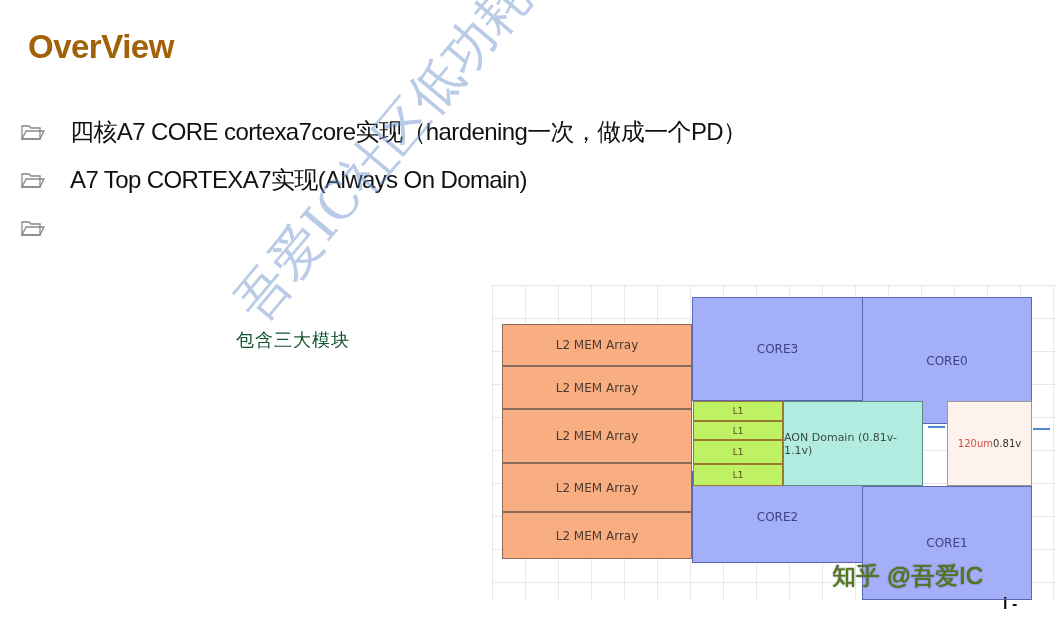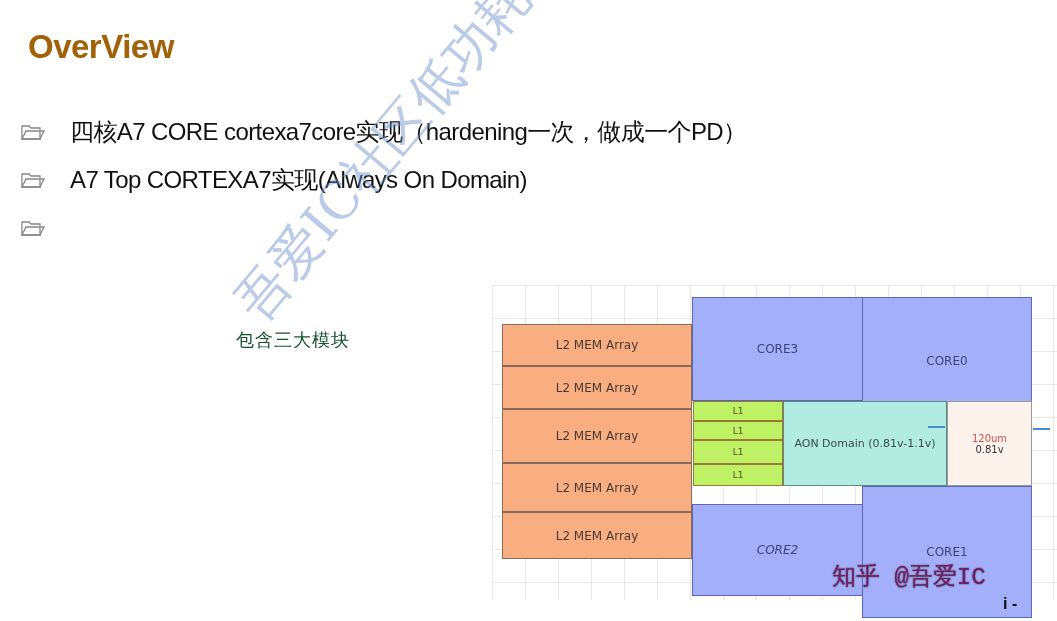--- a/index.html
+++ b/index.html
@@ -11,26 +11,26 @@
   .bullet .txt{font-size:24px;font-weight:normal;color:#111;letter-spacing:-0.6px;white-space:nowrap;}
   .callout{position:absolute;left:236px;top:328px;font-size:18px;color:#14532d;font-family:"DejaVu Sans",sans-serif;letter-spacing:1px;}
   .grid{position:absolute;left:492px;top:285px;width:565px;height:315px;
     background-image:linear-gradient(#e8e8e8 1px,transparent 1px),linear-gradient(90deg,#e8e8e8 1px,transparent 1px);
     background-size:33px 33px;}
   .blk{position:absolute;box-sizing:border-box;display:flex;align-items:center;justify-content:center;font-size:12px;font-family:"DejaVu Sans",sans-serif;}
   .l2{background:#f9ae82;border:1px solid #8a6a5a;color:#4a3a30;}
   .core{background:#a3aff8;border:1px solid #5a66b0;color:#3a4480;}
   .l1{background:#bef264;border:1px solid #9a7a30;color:#5a4a20;font-size:9px;}
   .aon{background:#b2ece0;border:1px solid #5a8a80;color:#3a4a48;font-size:11px;}
-  .vd{background:#fdf3ec;border:1px solid #999;flex-direction:column;font-size:10px;}
+  .vd{background:#fdf3ec;border:1px solid #999;font-size:10px;}
   .vd .w{color:#d0504a;}
   .vd .v{color:#333;}
   .arrow{position:absolute;height:2px;background:#4a8ad0;}
   .watermark{position:absolute;left:220px;top:290px;font-size:52px;color:rgba(100,140,200,0.45);transform:rotate(-50deg);transform-origin:left top;white-space:nowrap;font-family:"DejaVu Serif",serif;}
-  .zhihu{position:absolute;left:832px;top:560px;font-size:24px;color:#701a75;text-shadow:0 0 2px #666,0 0 1px #333;font-family:Liberation Mono, monospace;}
+  .zhihu{position:absolute;left:832px;top:560px;font-size:24px;color:#4d7c0f;text-shadow:0 0 2px #666,0 0 1px #333;font-family:Liberation Sans, sans-serif;}
   .corner{position:absolute;left:1003px;top:595px;font-size:16px;color:#111;font-weight:bold;}
 </style>
 </head>
 <body>
 
 <div class="title">OverView</div>
 
 <div class="bullets">
   <div class="bullet">
     <span class="ico"><svg width="26" height="18" viewBox="0 0 26 18">
@@ -59,29 +59,29 @@
 <div class="grid"></div>
 
 <div class="blk l2" style="left:502px;top:324px;width:190px;height:42px;">L2 MEM Array</div>
 <div class="blk l2" style="left:502px;top:366px;width:190px;height:43px;">L2 MEM Array</div>
 <div class="blk l2" style="left:502px;top:409px;width:190px;height:54px;">L2 MEM Array</div>
 <div class="blk l2" style="left:502px;top:463px;width:190px;height:49px;">L2 MEM Array</div>
 <div class="blk l2" style="left:502px;top:512px;width:190px;height:47px;">L2 MEM Array</div>
 
 <div class="blk core" style="left:692px;top:297px;width:171px;height:104px;">CORE3</div>
 <div class="blk core" style="left:862px;top:297px;width:170px;height:127px;">CORE0</div>
-<div class="blk core" style="left:692px;top:504px;width:171px;height:92px;font-style:italic;">CORE2</div>
-<div class="blk core" style="left:862px;top:486px;width:170px;height:132px;">CORE1</div>
+<div class="blk core" style="left:692px;top:471px;width:171px;height:92px;">CORE2</div>
+<div class="blk core" style="left:862px;top:486px;width:170px;height:114px;">CORE1</div>
 
 <div class="blk l1" style="left:693px;top:401px;width:90px;height:20px;">L1</div>
 <div class="blk l1" style="left:693px;top:421px;width:90px;height:19px;">L1</div>
 <div class="blk l1" style="left:693px;top:440px;width:90px;height:24px;">L1</div>
 <div class="blk l1" style="left:693px;top:464px;width:90px;height:22px;">L1</div>
 
-<div class="blk aon" style="left:783px;top:401px;width:164px;height:85px;">AON Domain (0.81v-1.1v)</div>
+<div class="blk aon" style="left:783px;top:401px;width:140px;height:85px;">AON Domain (0.81v-1.1v)</div>
 
 <div class="blk vd" style="left:947px;top:401px;width:85px;height:85px;">
   <span class="w">120um</span>
   <span class="v">0.81v</span>
 </div>
 <div class="arrow" style="left:928px;top:426px;width:17px;"></div>
 <div class="arrow" style="left:1033px;top:428px;width:17px;"></div>
 
 <div class="watermark">吾爱IC社区低功耗设计实现</div>
 <div class="zhihu">知乎 @吾爱IC</div>

